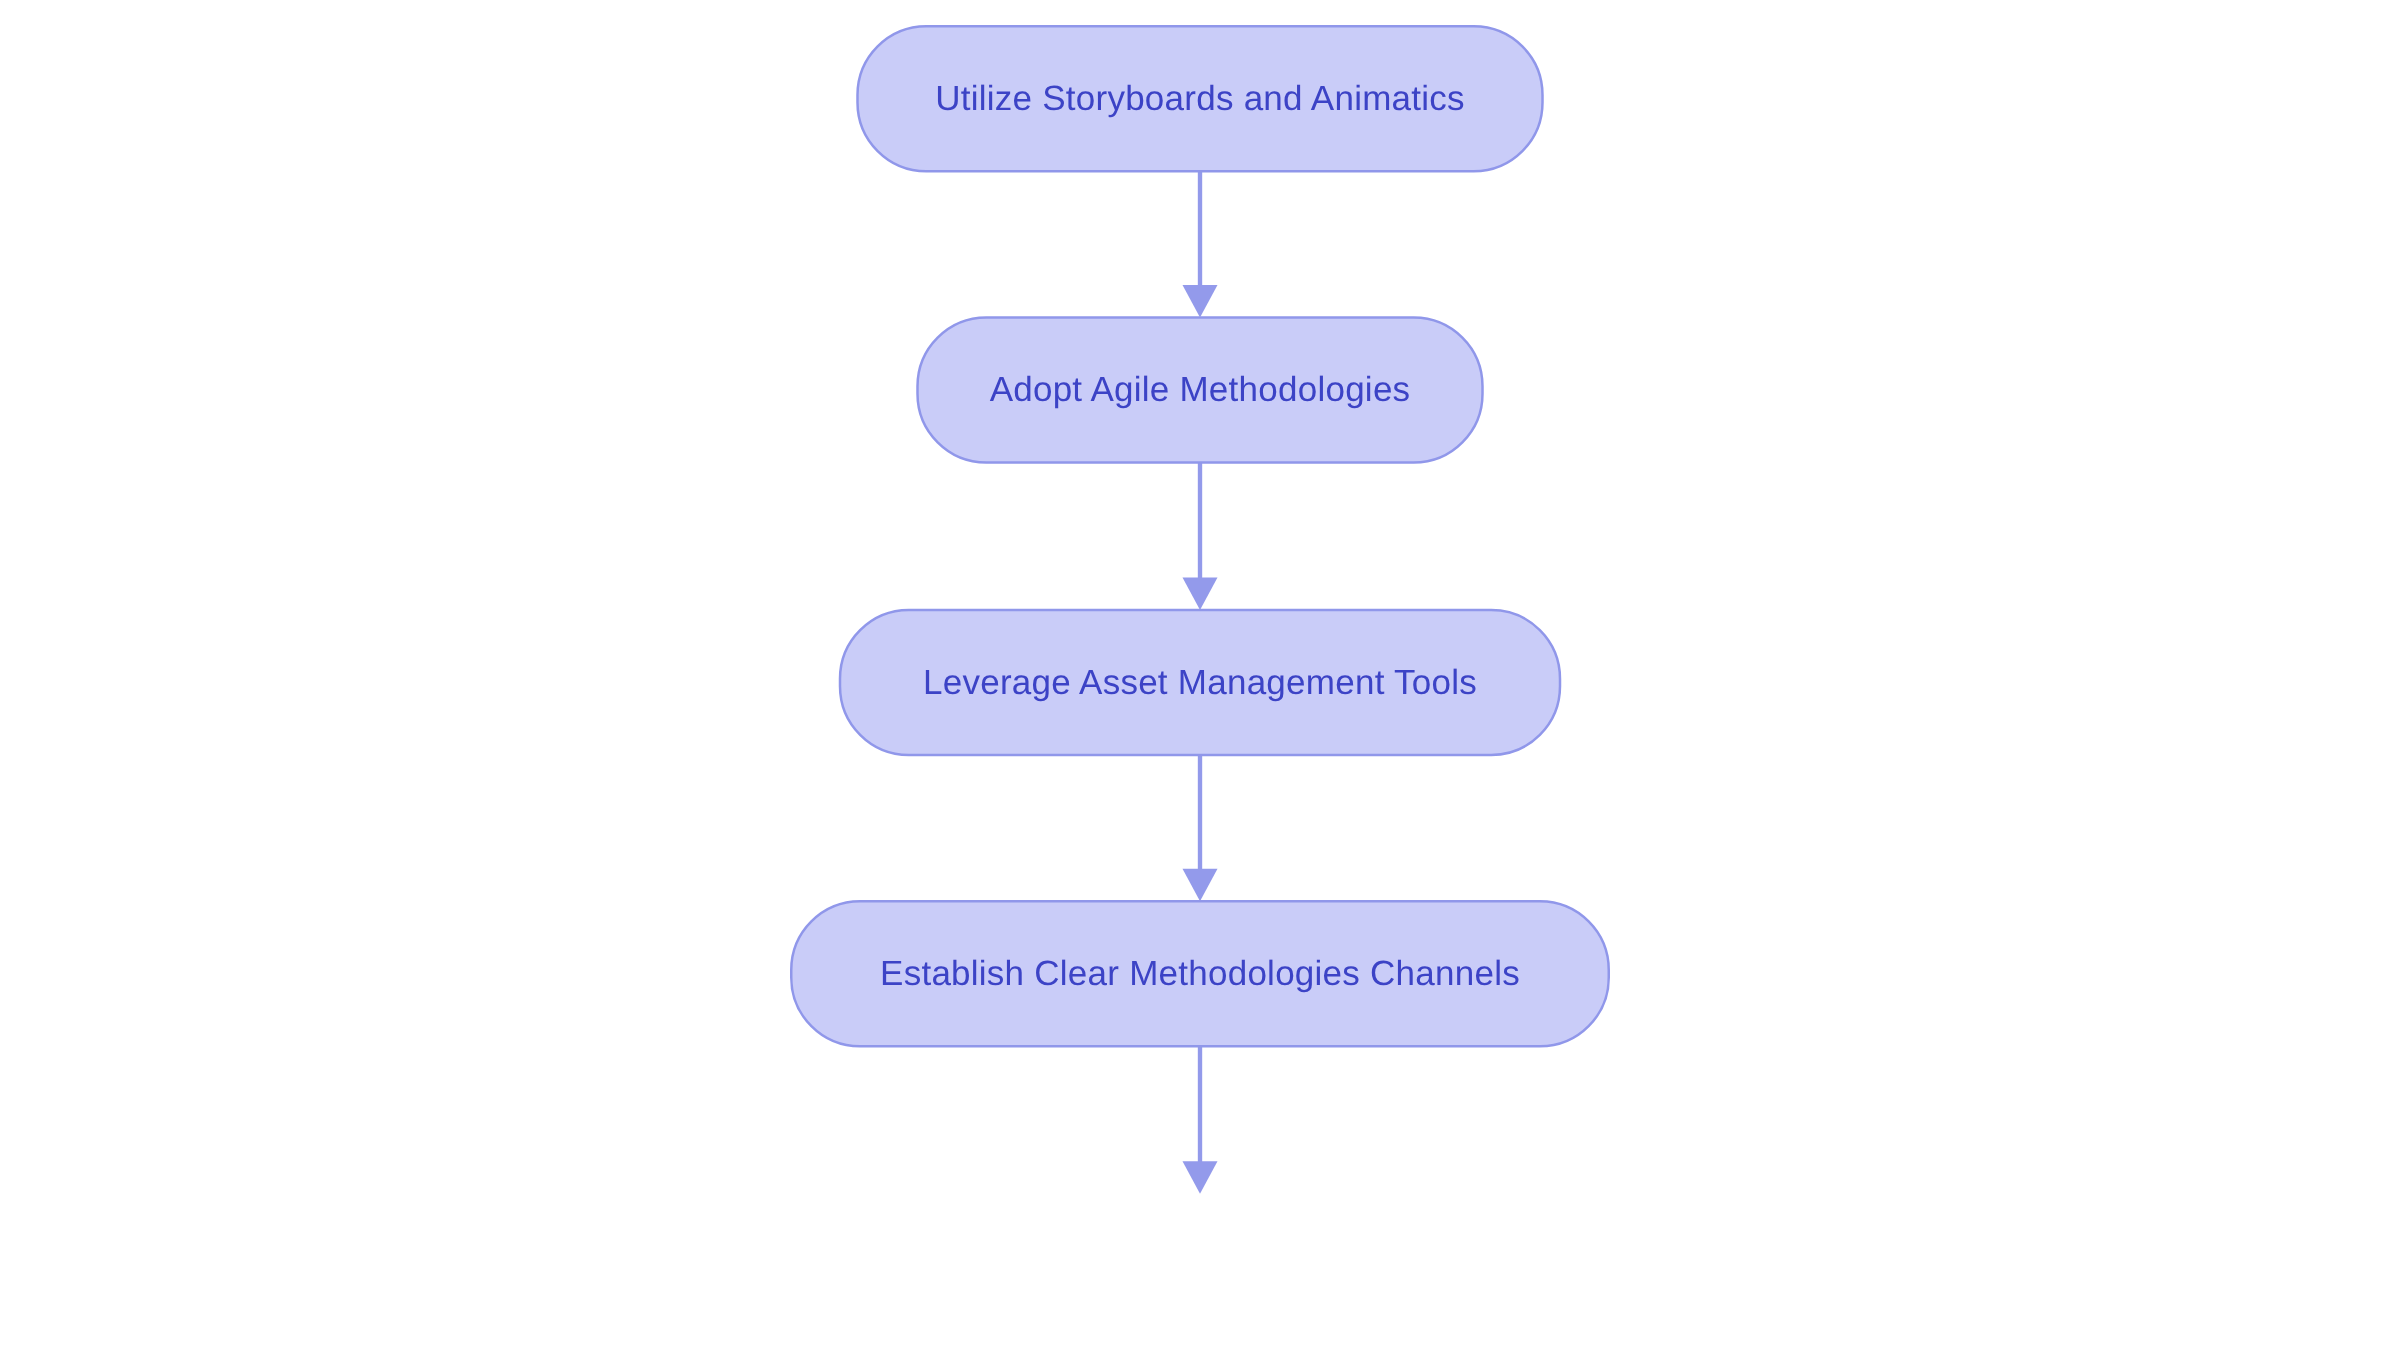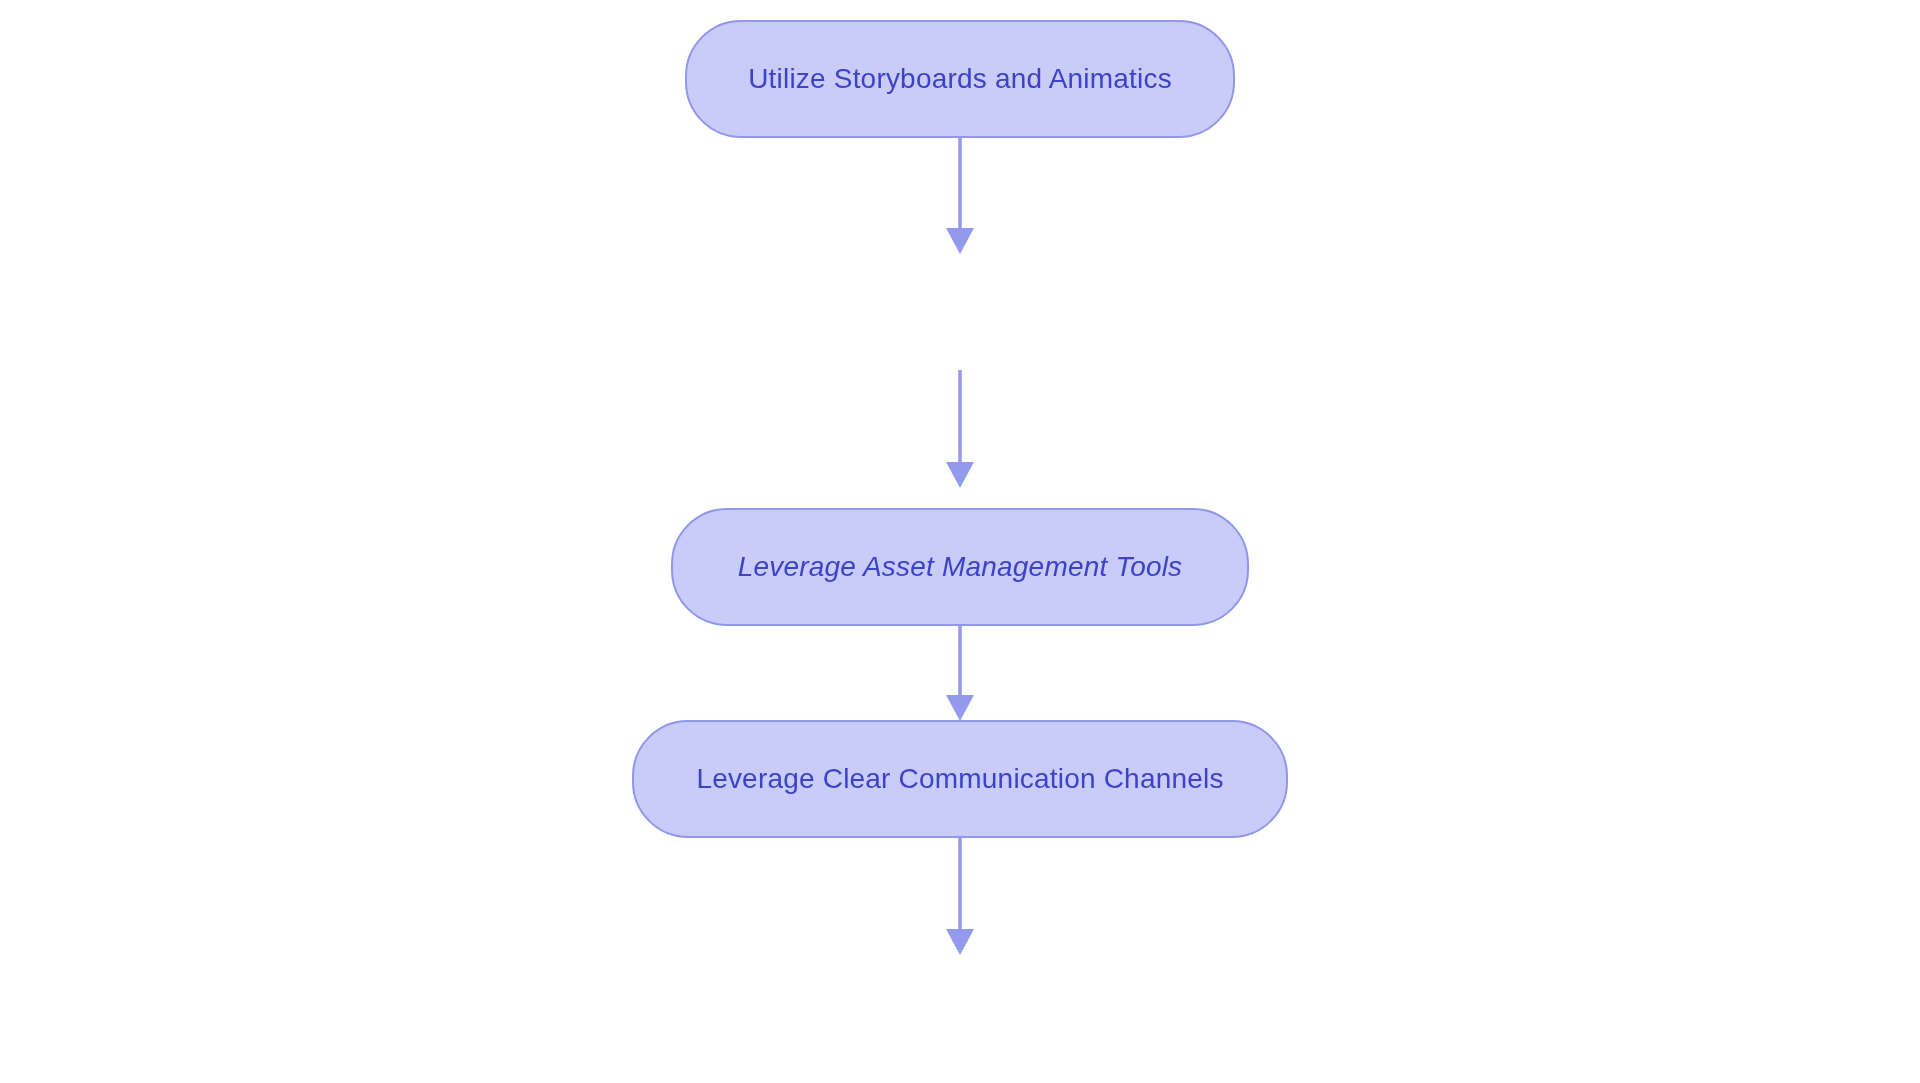--- a/index.html
+++ b/index.html
@@ -50,21 +50,21 @@
   .node-label {
     color: var(--node-text);
     font-size: 28px;
     font-weight: 400;
     letter-spacing: 0.2px;
     white-space: nowrap;
     text-align: center;
   }
   .node-1 { left: 685px; top: 20px;  width: 550px; }
   .node-2 { left: 733px; top: 253px; width: 454px; }
-  .node-3 { left: 671px; top: 508px; width: 578px; font-style: italic; }
+  .node-3 { left: 671px; top: 487px; width: 578px; }
   .node-4 { left: 632px; top: 720px; width: 656px; }
   .node-5 { left: 708px; top: 954px; width: 505px; }
 </style>
 </head>
 <body>
 
 <div class="canvas">
 
   <svg class="connector-layer" viewBox="0 0 1920 1083" xmlns="http://www.w3.org/2000/svg">
     <g>
@@ -82,23 +82,26 @@
     <g>
       <line class="connector-line" x1="960" y1="837" x2="960" y2="930"></line>
       <polygon class="connector-head" points="946,929 974,929 960,955"></polygon>
     </g>
   </svg>
 
   <div class="node node-1">
     <span class="node-label">Utilize Storyboards and Animatics</span>
   </div>
 
+  <div class="node node-2">
+    <span class="node-label">Adopt Agile Methodologies</span>
+  </div>
 
   <div class="node node-3">
     <span class="node-label">Leverage Asset Management Tools</span>
   </div>
 
   <div class="node node-4">
-    <span class="node-label">Leverage Clear Communication Channels</span>
+    <span class="node-label">Establish Clear Methodologies Channels</span>
   </div>
 
 
 </div>
 
 </body></html>

